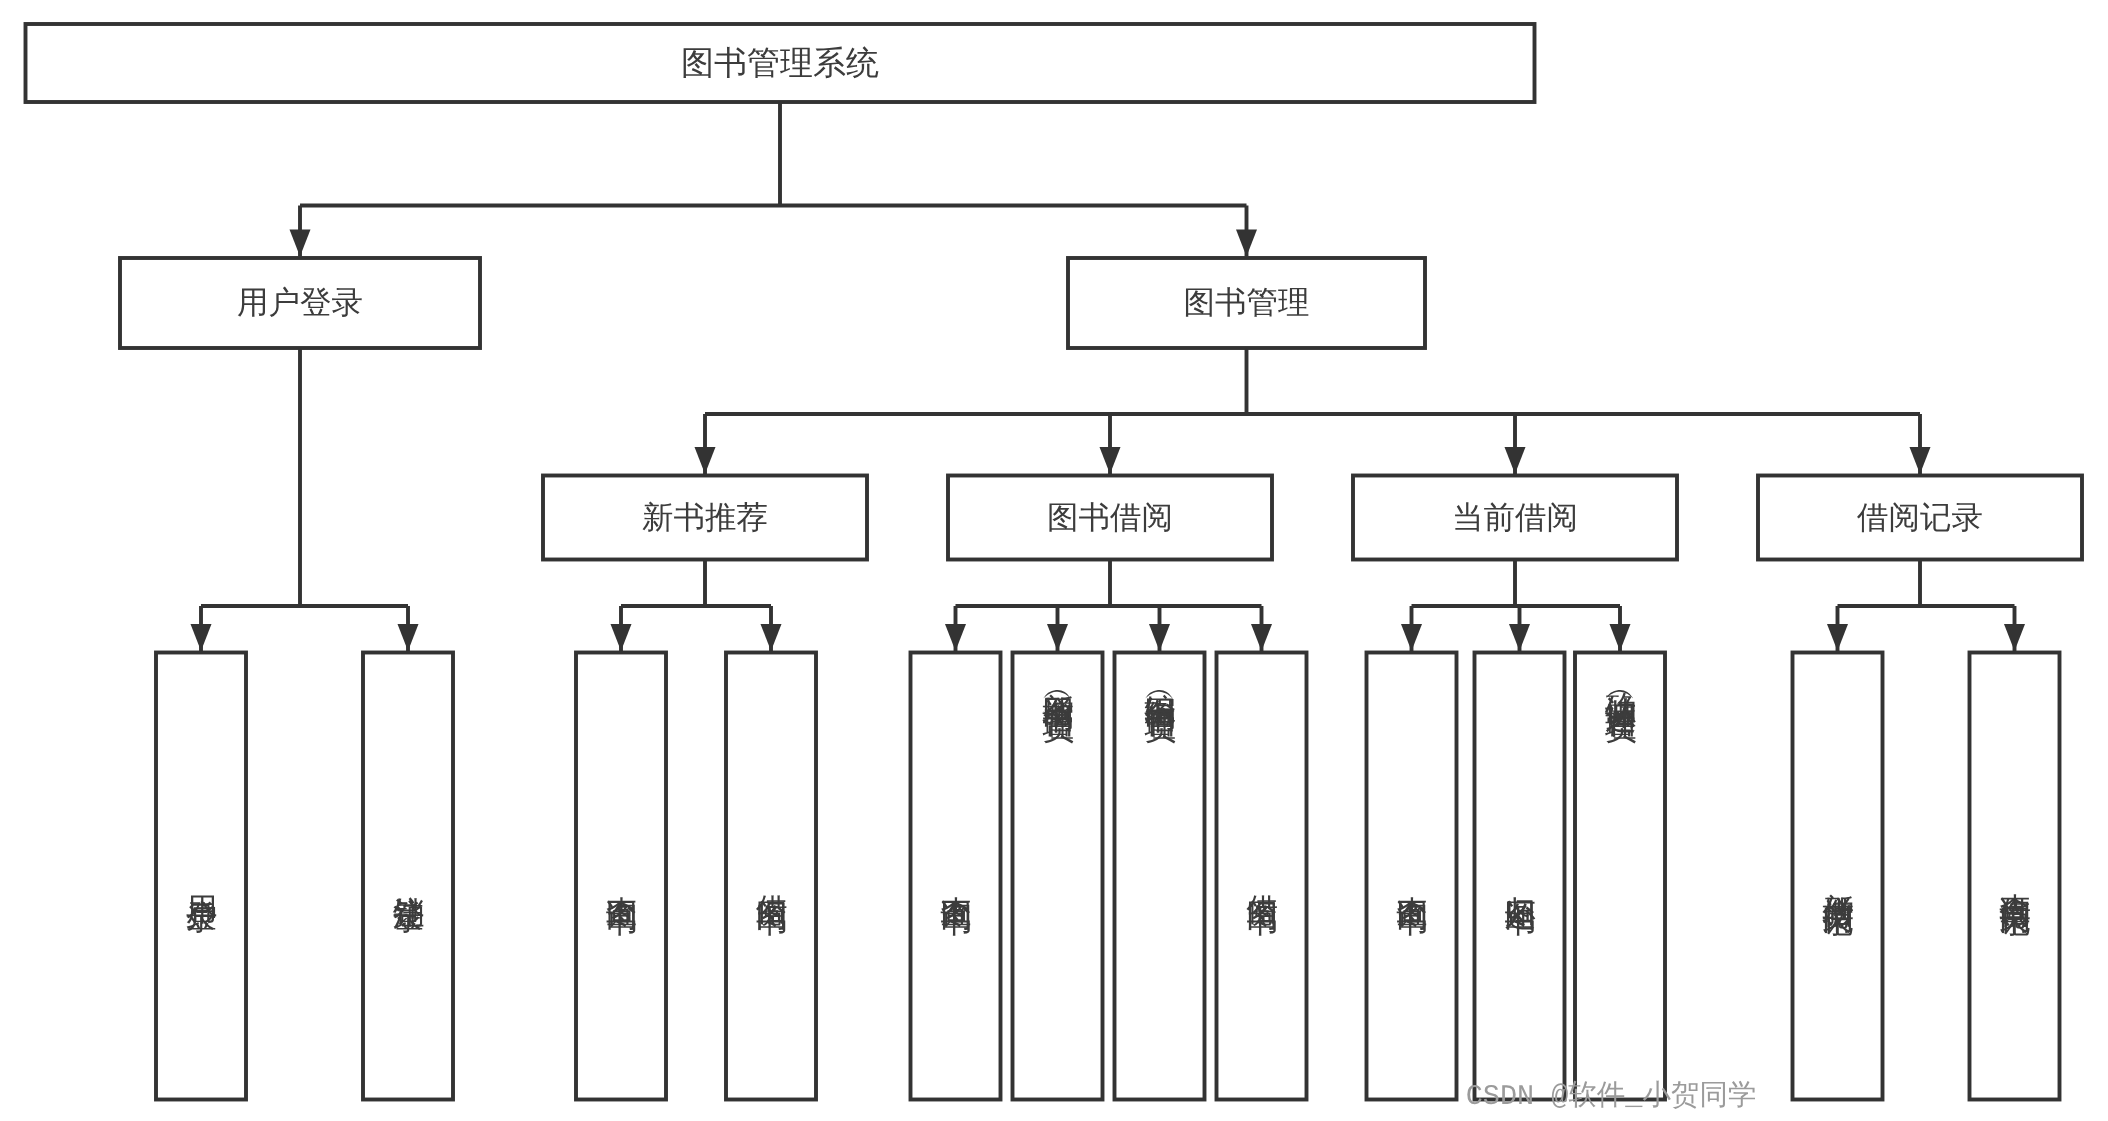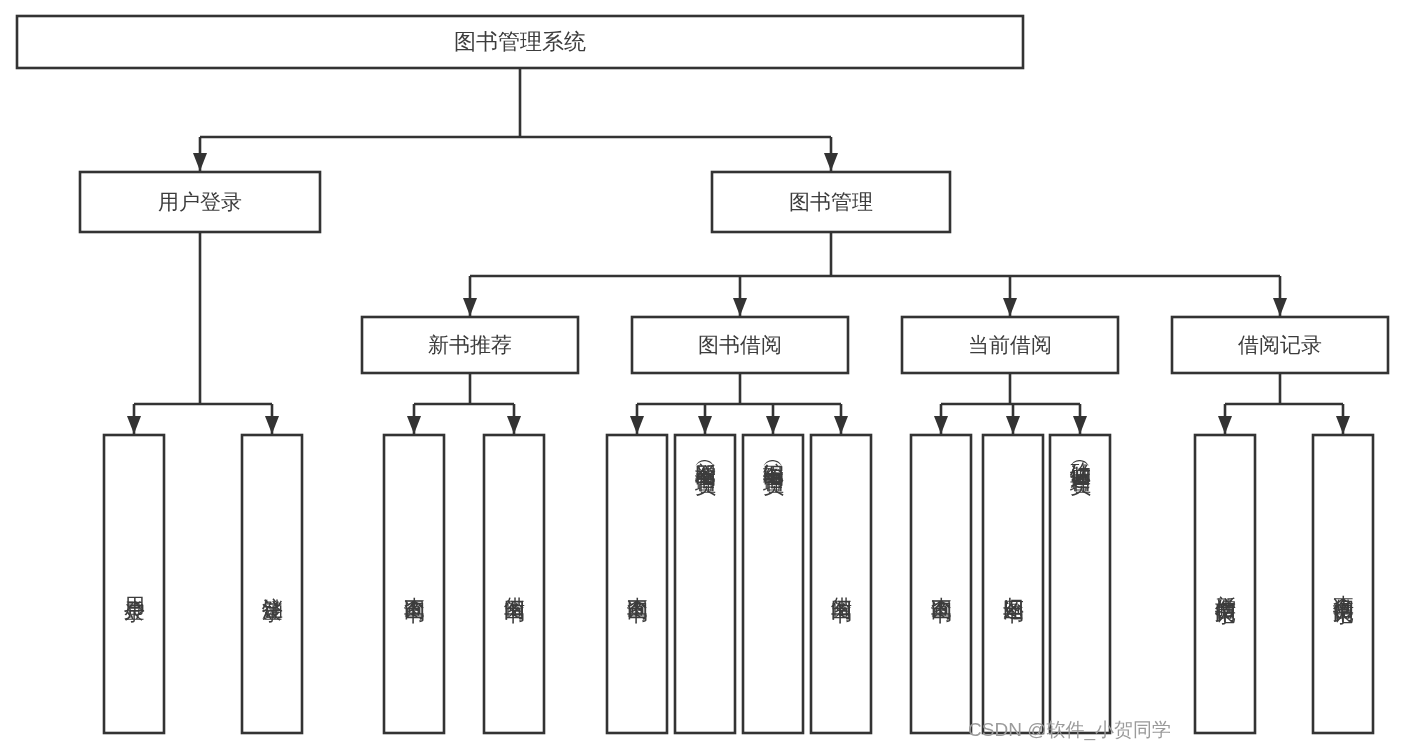--- a/index.html
+++ b/index.html
@@ -77,21 +77,21 @@
   .vlabel.align-center {
     justify-content: center;
   }
   .vlabel.align-top {
     justify-content: flex-start;
   }
   .watermark {
     position: absolute;
     right: 8px;
     bottom: 4px;
-    font-family: Liberation Sans, sans-serif;
+    font-family: Liberation Mono, monospace;
     font-size: 19px;
     color: #9b9b9b;
     white-space: nowrap;
     pointer-events: none;
   }
 </style>
 </head>
 <body>
 
 <div id="diagram-root">

